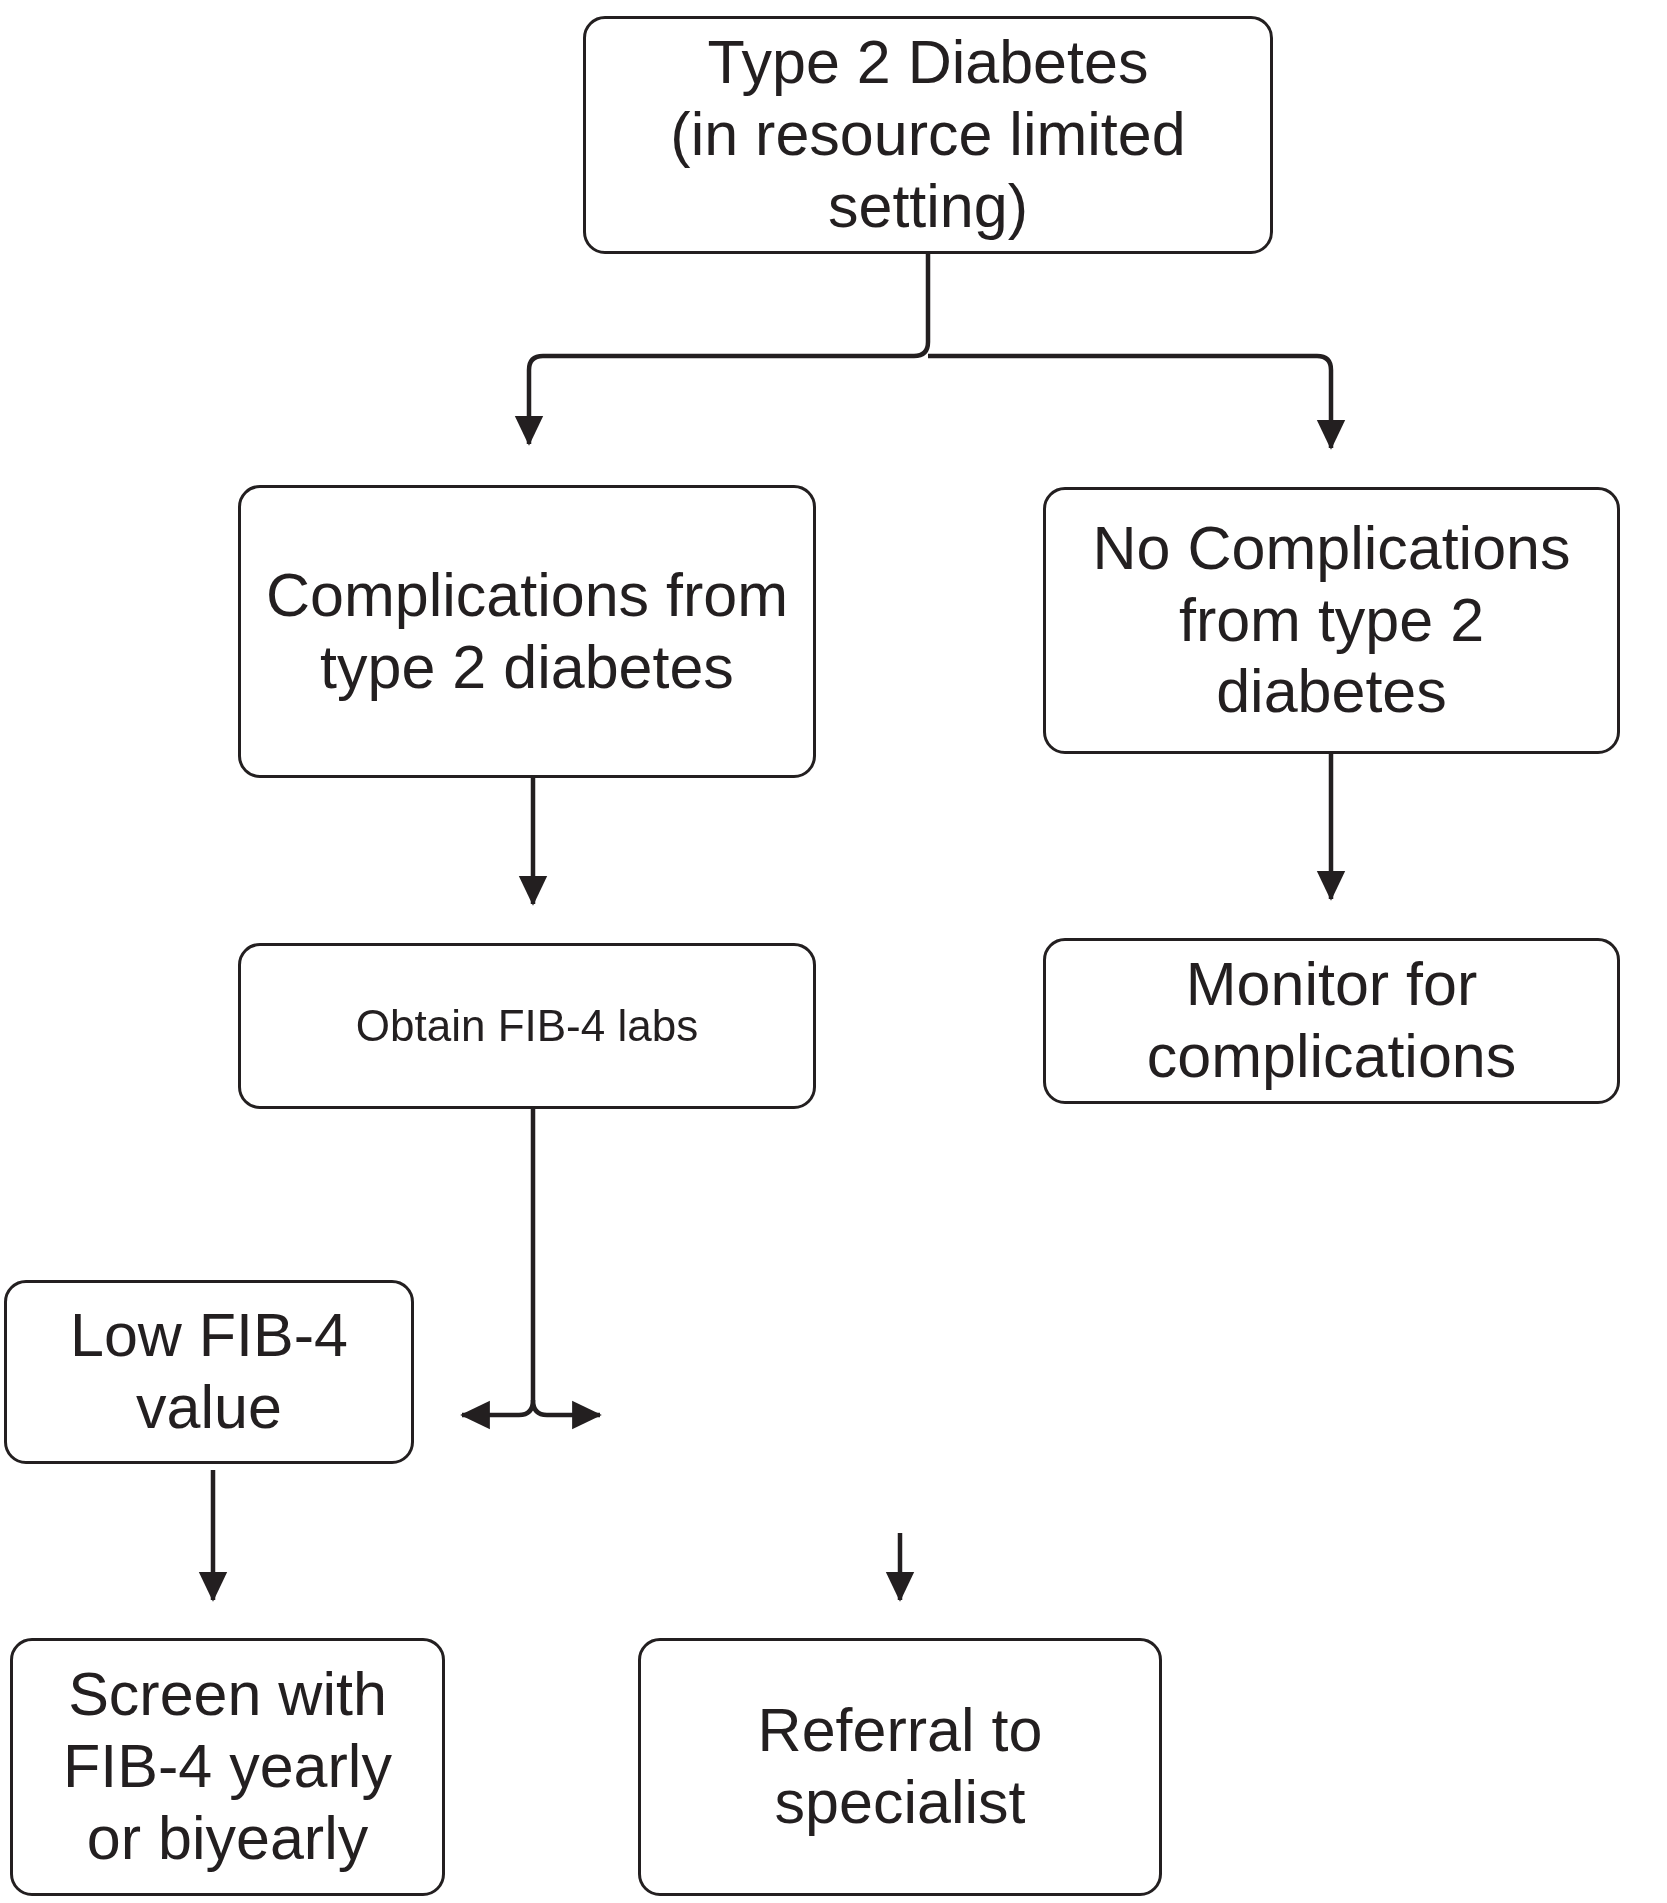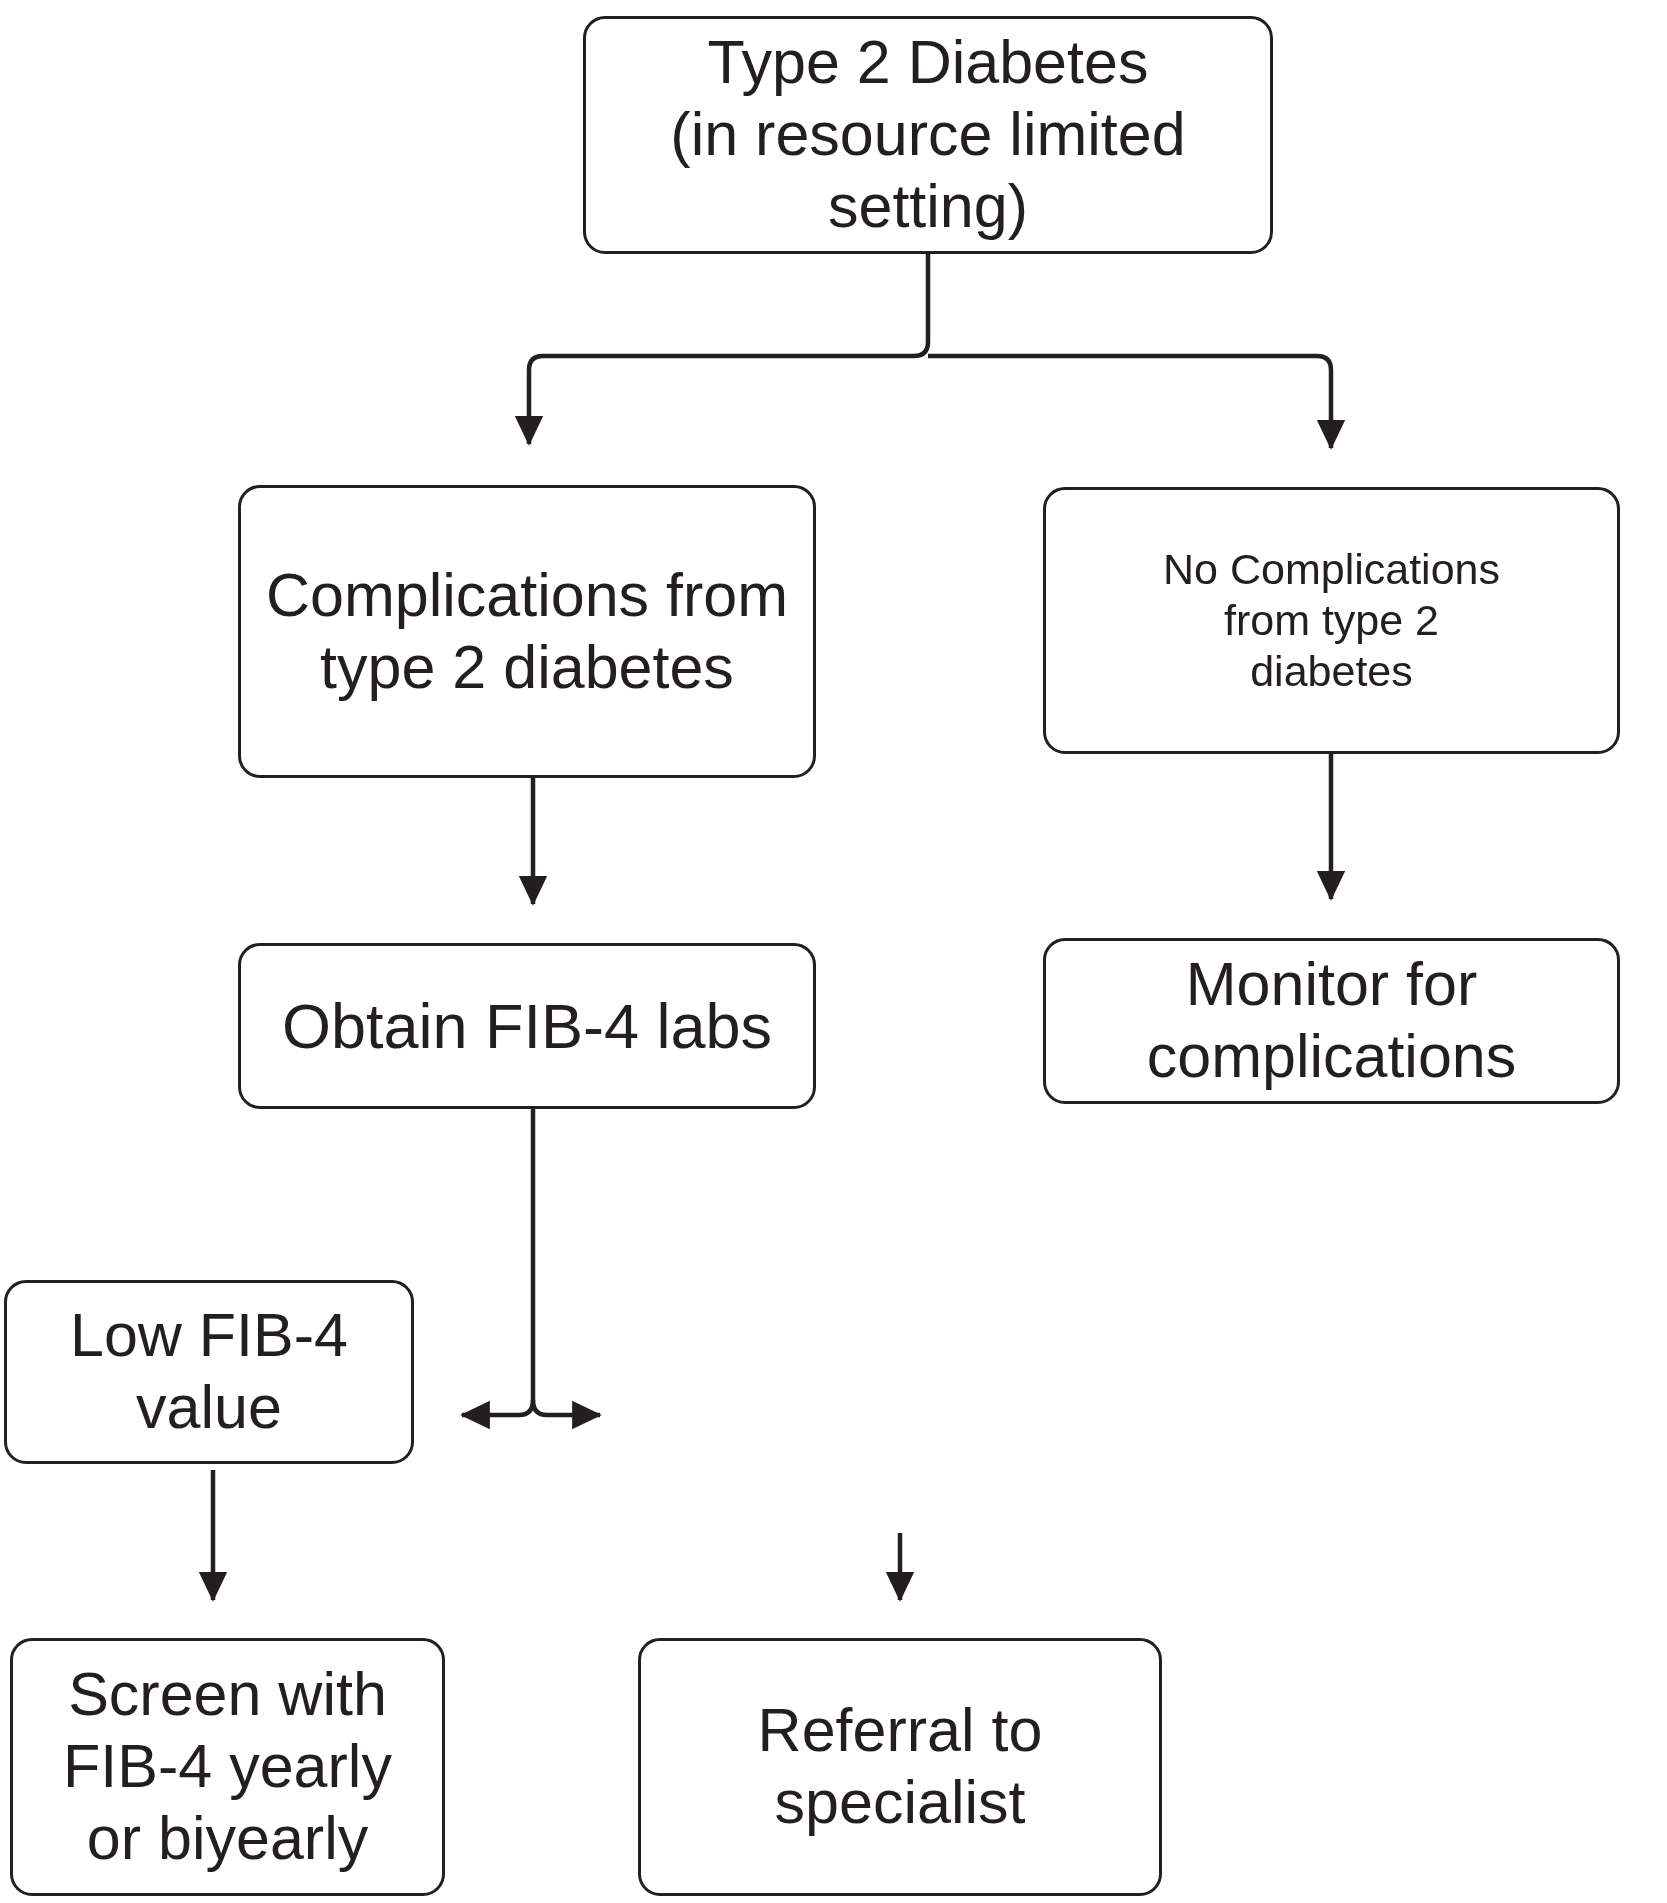--- a/index.html
+++ b/index.html
@@ -33,22 +33,22 @@
     align-items: center;
     justify-content: center;
     text-align: center;
     color: #231f20;
     line-height: 1.18;
     white-space: pre-line;
     padding: 4px 10px;
   }
   #node-root      { left: 583px;  top: 16px;   width: 690px; height: 238px;  font-size: 61px; }
   #node-compl     { left: 238px;  top: 485px;  width: 578px; height: 293px;  font-size: 61px; }
-  #node-nocompl   { left: 1043px; top: 487px;  width: 577px; height: 267px;  font-size: 43px; }
-  #node-fib4      { left: 238px;  top: 943px;  width: 578px; height: 166px;  font-size: 63px; }
+  #node-nocompl   { left: 1043px; top: 487px;  width: 577px; height: 267px;  font-size: 61px; }
+  #node-fib4      { left: 238px;  top: 943px;  width: 578px; height: 166px;  font-size: 44px; }
   #node-monitor   { left: 1043px; top: 938px;  width: 577px; height: 166px;  font-size: 61px; }
   #node-low       { left: 4px;   top: 1280px; width: 410px; height: 184px;  font-size: 61px; }
   #node-indet     { left: 638px;  top: 1268px; width: 525px; height: 265px;  font-size: 61px; }
   #node-screen    { left: 10px;   top: 1638px; width: 435px; height: 258px;  font-size: 61px; }
   #node-referral  { left: 638px;  top: 1638px; width: 524px; height: 258px;  font-size: 61px; }
 </style>
 </head>
 <body>
 
 <div id="canvas">

